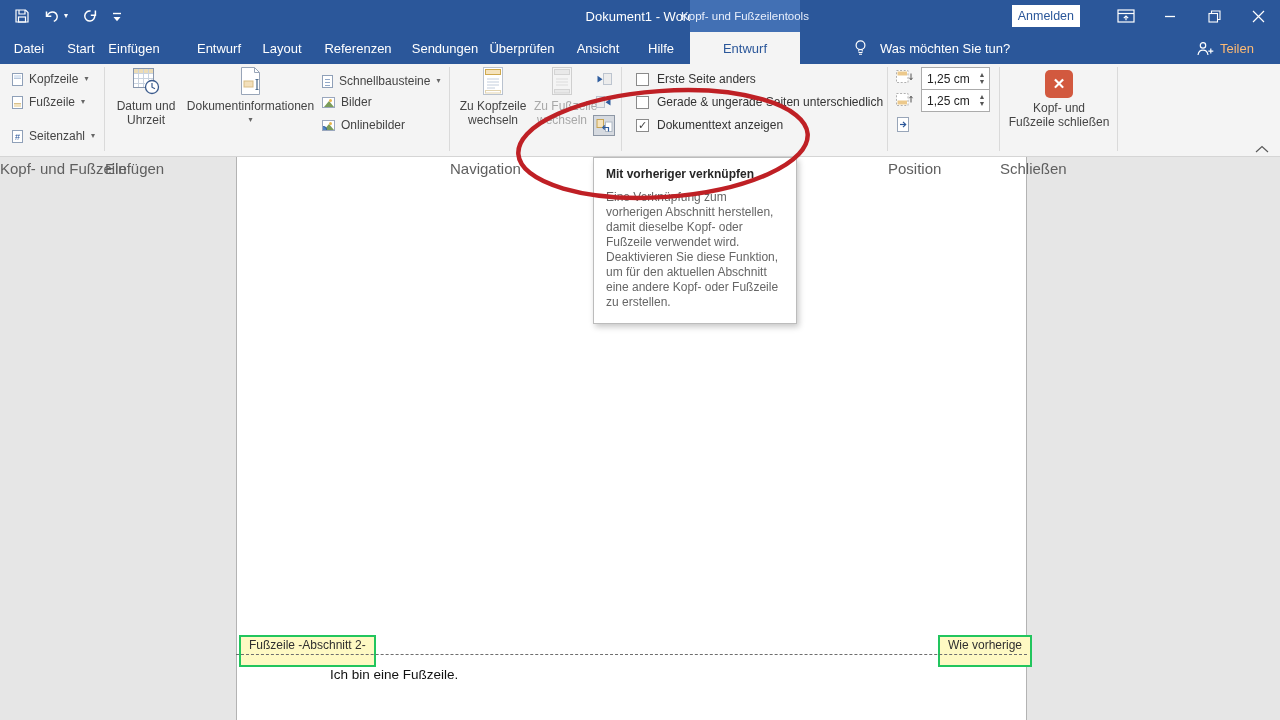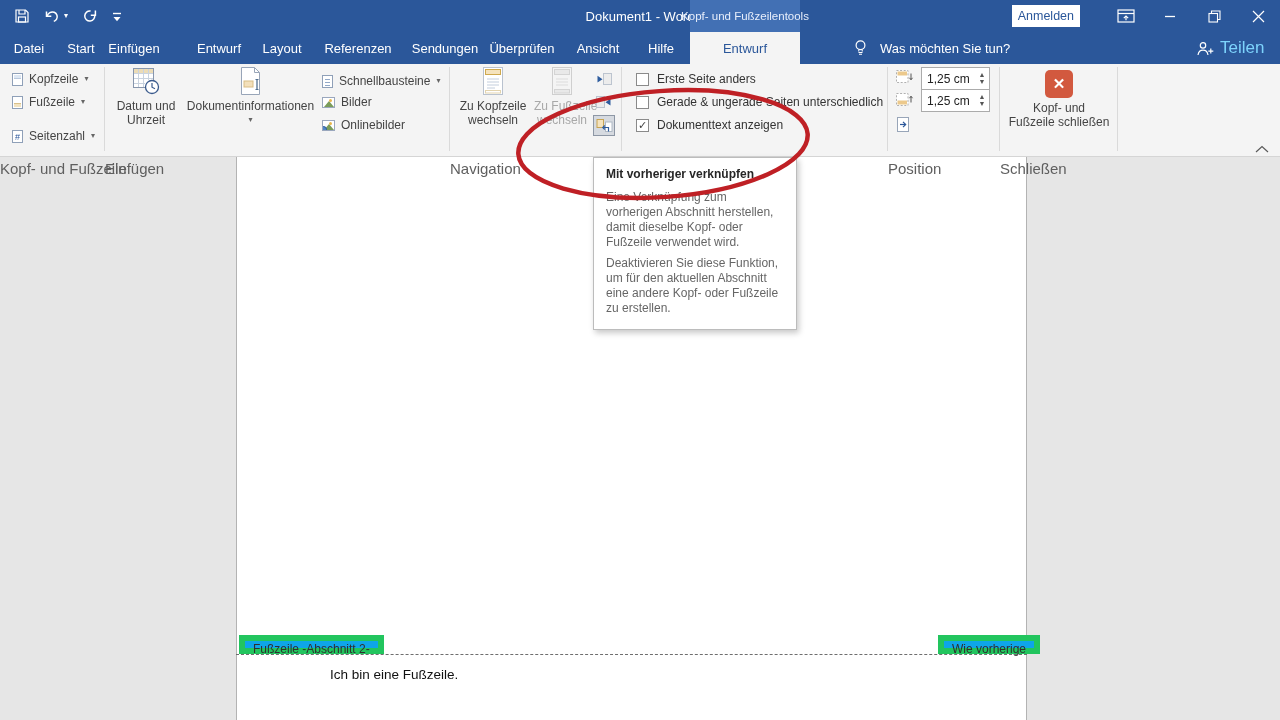--- a/index.html
+++ b/index.html
@@ -14,21 +14,21 @@
   .ctxhdr{position:absolute;left:690px;top:0;width:110px;height:32px;background:#4270b4;color:#e7eefb;font-size:11.5px;display:flex;align-items:center;justify-content:center;white-space:nowrap}
   .tbright{position:absolute;right:0;top:0;height:32px;display:flex;align-items:center}
   .signin{background:#fff;color:#2b579a;border:none;font-family:inherit;font-size:12.5px;padding:4px 6px;margin-right:24px;cursor:pointer}
   .winbtn{width:44px;height:32px;display:inline-flex;align-items:center;justify-content:center}
 
   
   .tabrow{position:absolute;left:0;top:32px;width:1280px;height:32px;background:#2b579a;z-index:3}
   .tab{position:absolute;top:0;height:32px;display:flex;align-items:center;transform:translateX(-50%);color:#fff;font-size:13px;white-space:nowrap;cursor:pointer}
   .activetab{position:absolute;left:690px;top:0;width:110px;height:32px;background:#f4f4f4;color:#2b579a;font-size:13px;display:flex;align-items:center;justify-content:center;cursor:pointer}
   .tellme{position:absolute;left:853px;top:0;height:32px;display:flex;align-items:center;gap:12px;color:#fff;font-size:13px;cursor:text;white-space:nowrap}
-  .share{position:absolute;left:1196px;top:0;height:32px;display:flex;align-items:center;gap:5px;color:#7dd3fc;font-size:17px;cursor:pointer}
+  .share{position:absolute;left:1196px;top:0;height:32px;display:flex;align-items:center;gap:5px;color:#fdba74;font-size:13px;cursor:pointer}
 
   
   .ribbon{position:absolute;left:0;top:64px;width:1280px;height:93px;background:#f4f4f4;border-bottom:1px solid #d5d5d5;z-index:3}
   .grp{position:absolute;top:0;height:92px}
   .grp::after{content:"";position:absolute;right:0;top:3px;bottom:5px;width:1px;background:#dadada}
   .grplabel{position:absolute;left:0;right:0;top:96px;text-align:left;font-size:15px;color:#5f5f5f;white-space:nowrap}
   .smallrow{position:absolute;display:flex;align-items:center;gap:6px;font-size:12px;color:#444;height:18px;cursor:pointer;white-space:nowrap}
   .caret{font-size:8px;color:#666;line-height:8px}
   .bigbtn{position:absolute;top:2px;height:74px;text-align:center;font-size:12px;color:#444;cursor:pointer}
   .bigbtn .bicon{display:flex;justify-content:center;margin-bottom:3px}
@@ -61,29 +61,29 @@
   .spin .arr{width:14px;display:flex;flex-direction:column;align-items:center;gap:1px;font-size:7px;color:#555;cursor:pointer;line-height:6px}
   .posic{position:absolute;left:7px}
 
   
   .xbtn{width:28px;height:28px;border-radius:5px;background:#d2593f;color:#fff;font-weight:bold;font-size:15px;display:flex;align-items:center;justify-content:center;margin:0 auto 3px}
   .collapse{position:absolute;right:8px;top:78px;width:20px;height:14px;display:flex;align-items:center;justify-content:center;cursor:pointer}
 
   
   .canvas{position:absolute;left:0;top:157px;width:1280px;height:563px;background:#e6e6e6;z-index:1}
   .page{position:absolute;left:236px;top:0;width:791px;height:563px;background:#fff;border-left:1px solid #b3b3b3;border-right:1px solid #b3b3b3}
-  .ftag{position:absolute;height:19px;border:6px solid #22c55e;background:#0ea5e9;color:#2f2f2f;font-size:12px;line-height:17px;padding:0 8px;white-space:nowrap}
+  .ftag{position:absolute;height:32px;border:2px solid #22c55e;background:#fef9c3;color:#2f2f2f;font-size:12px;line-height:17px;padding:0 8px;white-space:nowrap}
   .dash{position:absolute;left:236px;width:791px;top:497px;border-top:1px dashed #6e6e6e}
   .ftext{position:absolute;left:330px;top:510px;font-size:13.5px;color:#111}
 
   
   .tooltip{position:absolute;left:593px;top:157px;width:204px;background:#fff;border:1px solid #bcbcbc;box-shadow:2px 3px 6px rgba(0,0,0,.22);padding:9px 12px 13px;z-index:5}
   .tooltip h4{font-size:12px;color:#262626;margin-bottom:9px}
   .tooltip p{font-size:12px;color:#666;line-height:15px}
-  .tooltip p+p{margin-top:6px}
+  .tooltip p+p{margin-top:0}
 
   
   .annotation{position:absolute;left:0;top:0;z-index:9;pointer-events:none}
 </style>
 </head>
 <body>
 
 <div class="titlebar">
   <div class="qat">
     <span class="qbtn">

